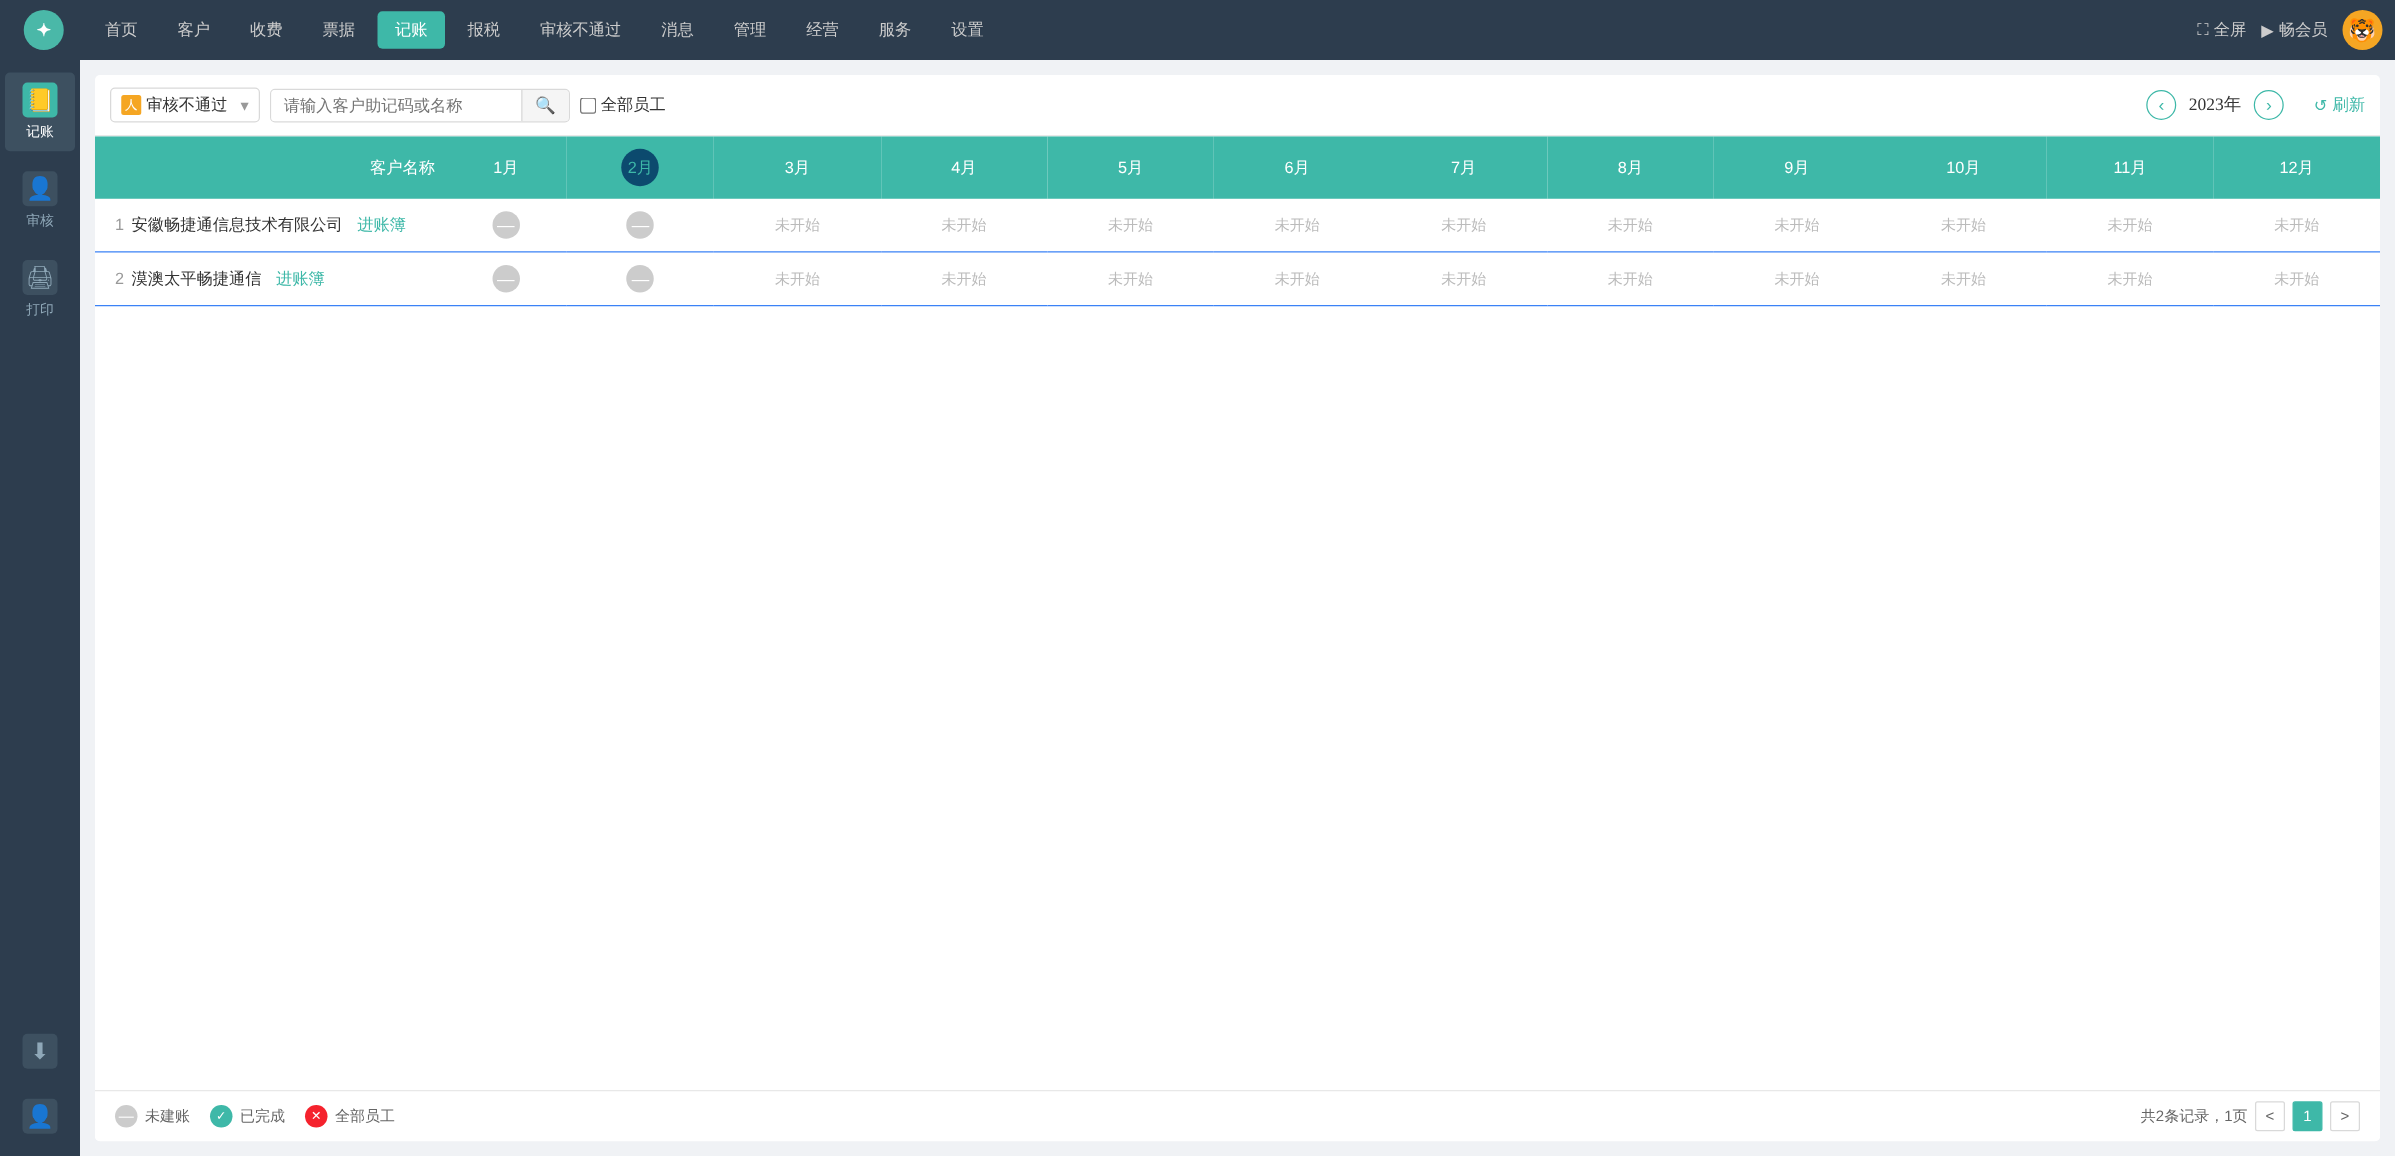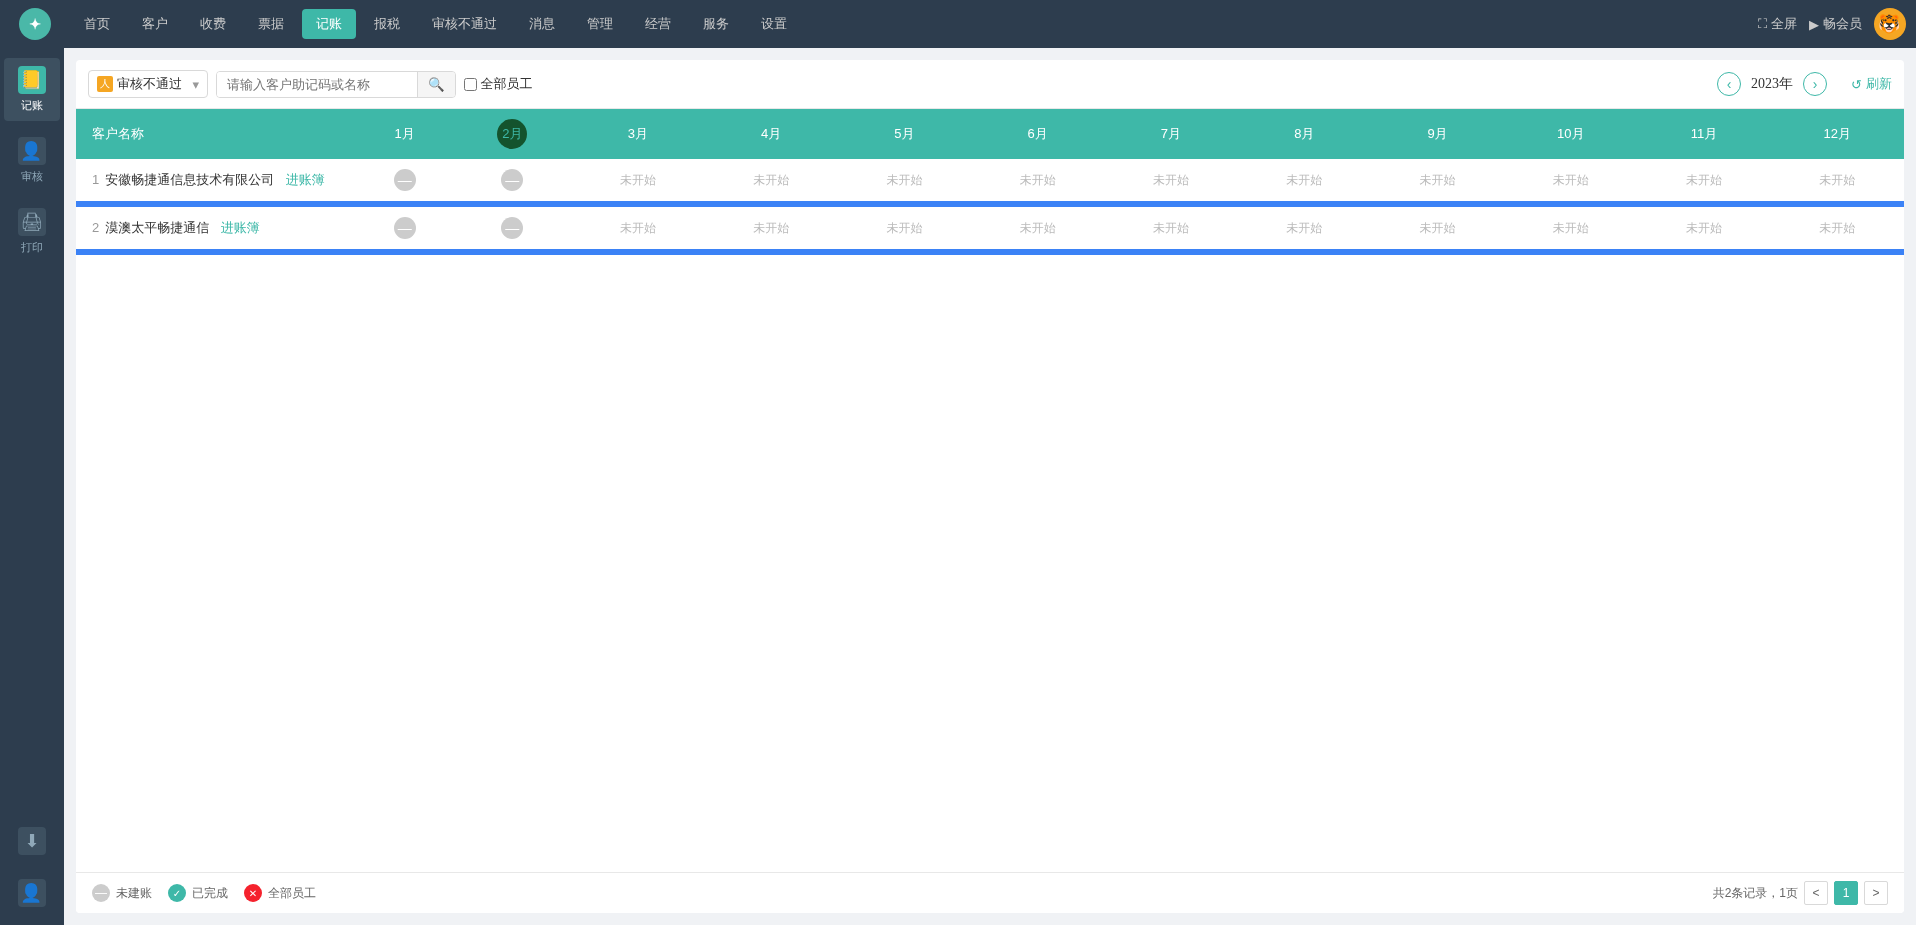--- a/index.html
+++ b/index.html
@@ -263,38 +263,38 @@
       color: white;
     }
     thead th {
       padding: 10px 8px;
       text-align: center;
       font-weight: normal;
       font-size: 13px;
       white-space: nowrap;
     }
     thead th.customer-col {
-      text-align: left;
+      text-align: right;
       padding-left: 16px;
       width: 280px;
     }
     .month-circle {
       display: inline-flex;
       width: 30px;
       height: 30px;
-      background: #14532d;
+      background: #0c4a6e;
       color: #3eb8a8;
       border-radius: 50%;
       align-items: center;
       justify-content: center;
       font-size: 13px;
       text-align: right;
     }
     tbody tr {
-      border-bottom: 6px solid #3b82f6;
+      border-bottom: 1px solid #3b82f6;
     }
     tbody td {
       padding: 10px 8px;
       text-align: center;
       font-size: 13px;
     }
     tbody td.customer-cell {
       text-align: left;
       padding-left: 16px;
     }

